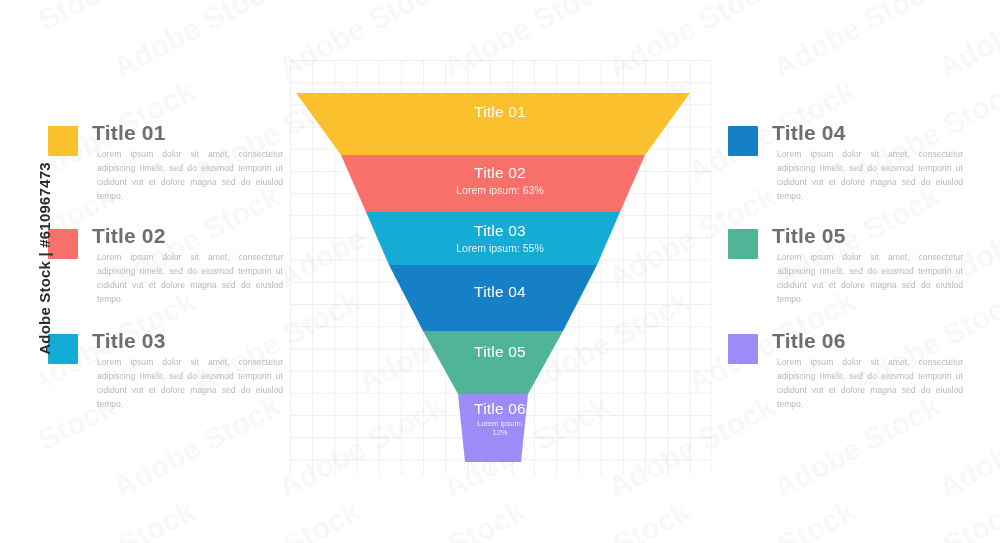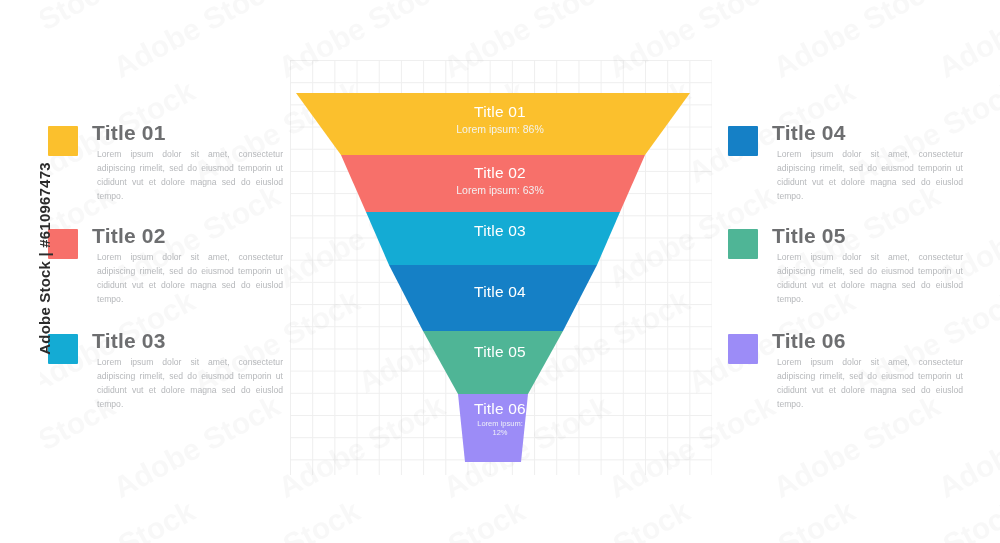--- a/index.html
+++ b/index.html
@@ -123,28 +123,28 @@
     <polygon id="sg0" points="296,93 690,93 645,155 341,155" fill="#FBC02D"></polygon>
     <polygon id="sg1" points="341,155 645,155 620,212 366,212" fill="#F7706A"></polygon>
     <polygon id="sg2" points="366,212 620,212 597,265 389,265" fill="#14ABD4"></polygon>
     <polygon id="sg3" points="389,265 597,265 563,331 423,331" fill="#1580C6"></polygon>
     <polygon id="sg4" points="423,331 563,331 528,394 458,394" fill="#4FB596"></polygon>
     <polygon id="sg5" points="458,394 528,394 521,462 465,462" fill="#9C8CF7"></polygon>
   </svg>
 
   <div class="seg-label" style="top:103px;left:0;">
     <div class="seg-title">Title 01</div>
-    <div class="seg-sub">Lorem ipsum: 86%</div>
   </div>
   <div class="seg-label" style="top:164px;left:0;">
     <div class="seg-title">Title 02</div>
     <div class="seg-sub">Lorem ipsum: 63%</div>
   </div>
   <div class="seg-label" style="top:222px;left:0;">
     <div class="seg-title">Title 03</div>
+    <div class="seg-sub">Lorem ipsum: 55%</div>
   </div>
   <div class="seg-label" style="top:283px;left:0;">
     <div class="seg-title">Title 04</div>
   </div>
   <div class="seg-label" style="top:343px;left:0;">
     <div class="seg-title">Title 05</div>
   </div>
   <div class="seg-label" style="top:400px;left:0;">
     <div class="seg-title">Title 06</div>
     <div class="seg-sub small">Lorem ipsum: 12%</div>

